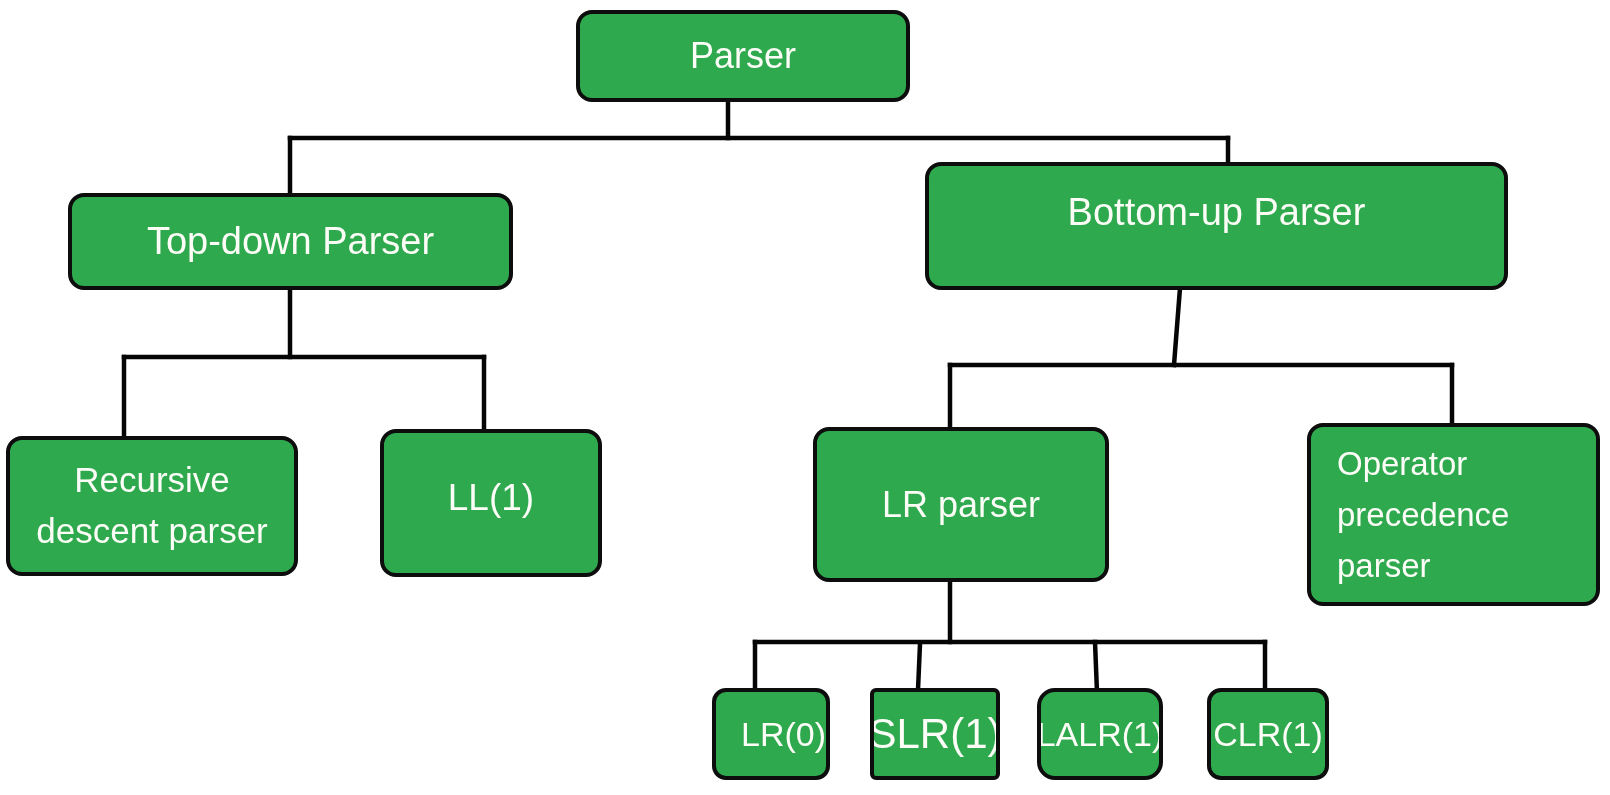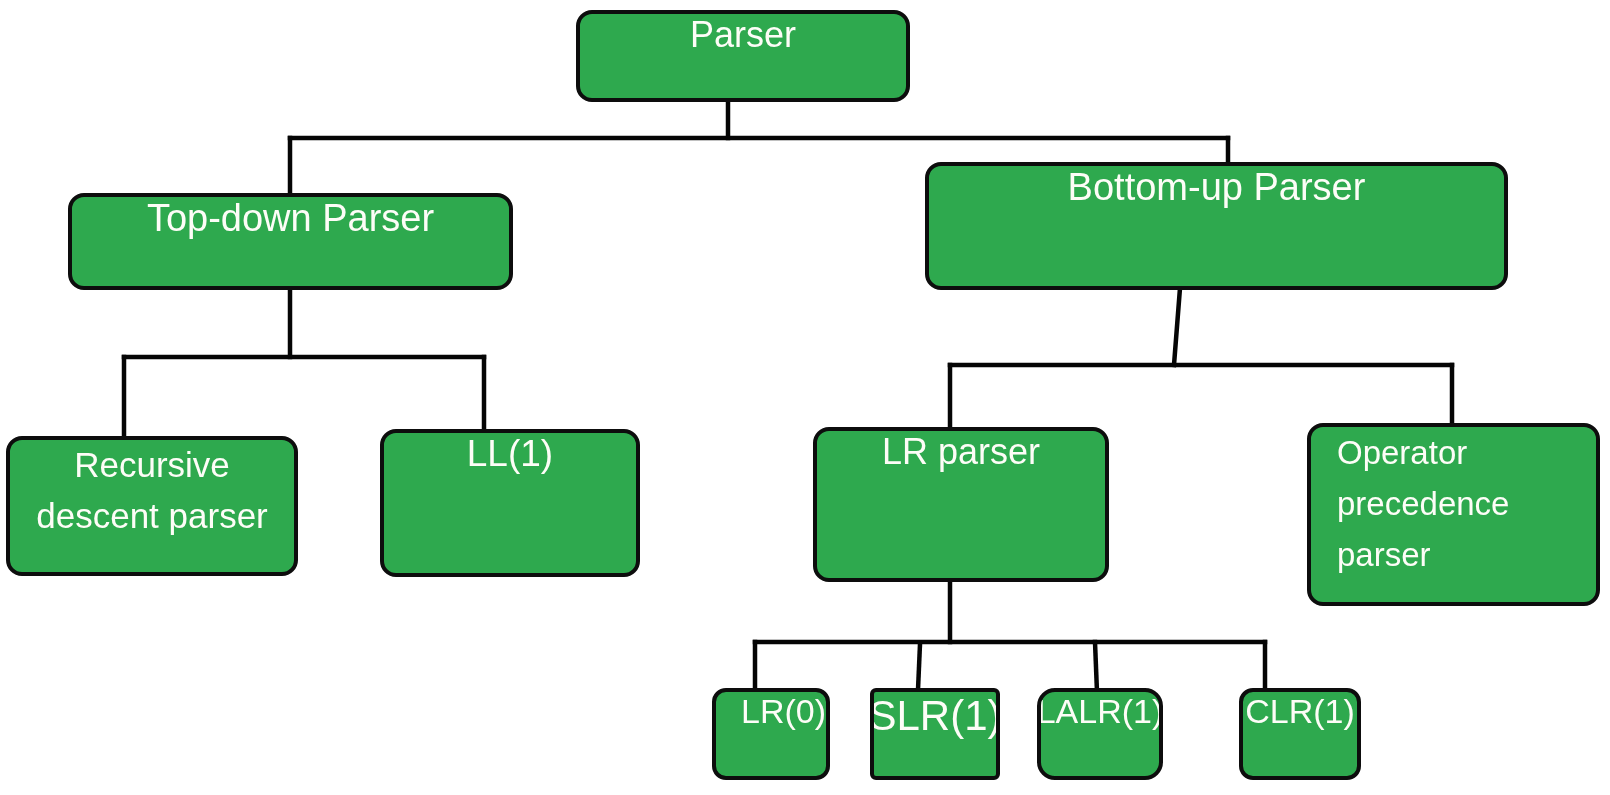--- a/index.html
+++ b/index.html
@@ -18,39 +18,39 @@
     overflow:hidden;
   }
   .wires{position:absolute;left:0;top:0;width:1610px;height:795px;}
   .wires path{stroke:var(--connector);stroke-width:4.5;fill:none;stroke-linecap:square;}
   .node{
     position:absolute;
     background:var(--node-fill);
     border:4px solid var(--node-border);
     border-radius:16px;
     color:var(--text);
-    display:flex;align-items:flex-start;justify-content:center;
+    display:flex;align-items:center;justify-content:center;
     text-align:center;
     box-sizing:border-box;
     white-space:pre-line;
     overflow:hidden;
   }
   
   .n-parser   {left:576px; top:10px;  width:334px; height:92px;  font-size:36px;}
   .n-topdown  {left:68px;  top:193px; width:445px; height:97px;  font-size:38px;}
   .n-bottomup {left:925px; top:162px; width:583px; height:128px; font-size:38px; padding-bottom:28px;}
   .n-recursive{left:6px;   top:436px; width:292px; height:140px; font-size:35px; line-height:1.45;}
-  .n-ll1      {left:380px; top:429px; width:260px; height:148px; font-size:37px; padding-bottom:10px;}
+  .n-ll1      {left:380px; top:429px; width:222px; height:148px; font-size:37px; padding-bottom:10px;}
   .n-lrparser {left:813px; top:427px; width:296px; height:155px; font-size:36px;}
   .n-operator {left:1307px;top:423px; width:293px; height:183px; font-size:33px; line-height:1.55;
                justify-content:flex-start; text-align:left; padding-left:26px;}
   .n-lr0      {left:712px; top:688px; width:118px; height:92px;  font-size:34px; border-radius:14px;padding-left:25px;}
   .n-slr1     {left:870px; top:688px; width:130px; height:92px;  font-size:42px; border-radius:6px;}
   .n-lalr1    {left:1037px;top:688px; width:126px; height:92px;  font-size:34px; border-radius:18px; white-space:nowrap;}
-  .n-clr1     {left:1207px;top:688px; width:122px; height:92px;  font-size:34px; border-radius:14px; white-space:nowrap;margin-left:32px;}
+  .n-clr1     {left:1207px;top:688px; width:122px; height:92px;  font-size:34px; border-radius:14px; white-space:nowrap;}
   .label{display:block;}
 </style>
 </head>
 <body>
 
 <div class="stage">
 
   <svg class="wires" viewBox="0 0 1610 795" xmlns="http://www.w3.org/2000/svg">
 
     <path d="M728 100 L728 138"></path>

